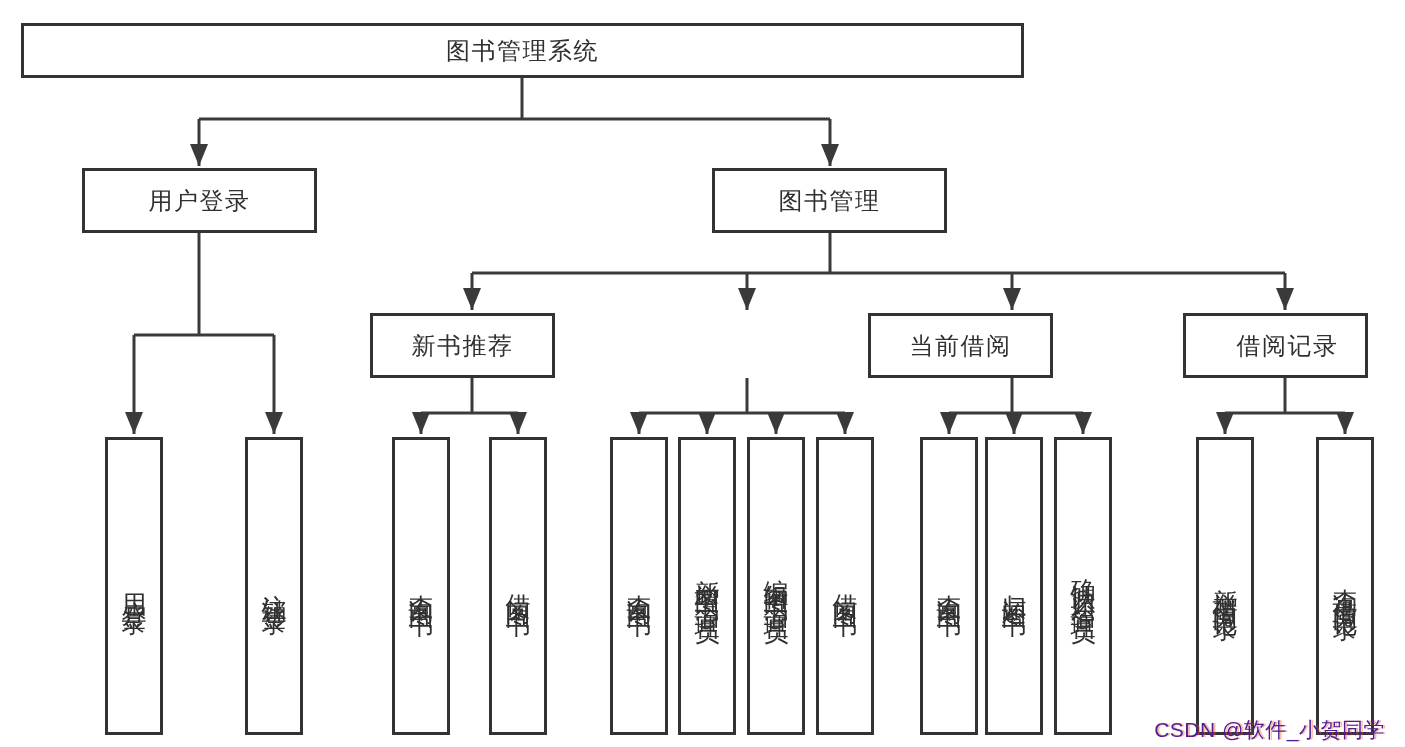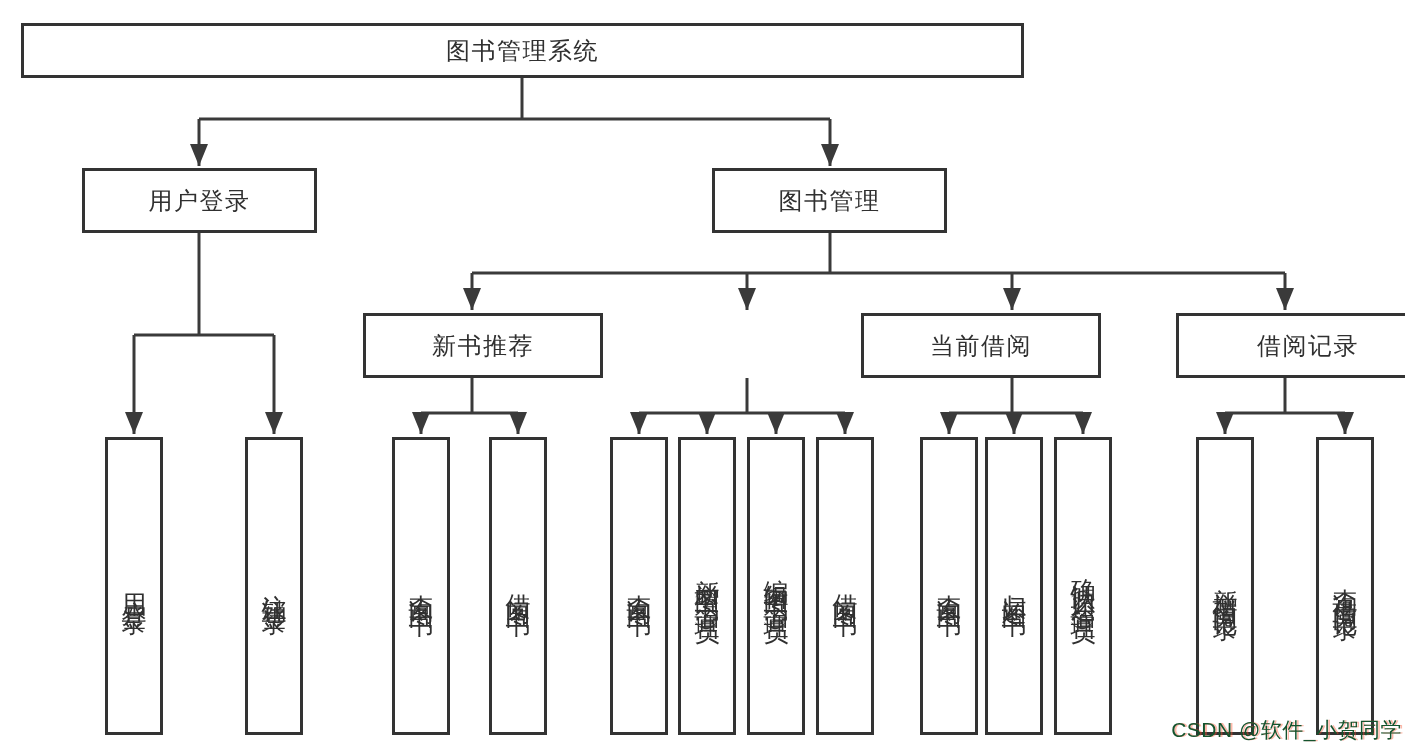--- a/index.html
+++ b/index.html
@@ -23,38 +23,38 @@
     color:#303030;
     z-index:2;
   }
   .hlabel{
     font-size:24px;
     letter-spacing:1.5px;
     white-space:nowrap;
   }
   .root{left:21px;top:23px;width:1003px;height:55px;}
   .lvl2{top:168px;width:235px;height:65px;}
-  .lvl3{top:313px;width:240px;height:65px;}
+  .lvl3{top:313px;width:185px;height:65px;margin-left:7px;}
   .leaf{top:437px;width:58px;height:298px;}
   .vtext{
     writing-mode:vertical-rl;
     text-orientation:mixed;
     font-size:25px;
     letter-spacing:6px;
     line-height:1;
     white-space:nowrap;
   }
   .watermark{
     position:absolute;
-    right:3px;
+    right:20px;
     top:716px;
     z-index:3;
     font-size:21px;
     letter-spacing:0.5px;
-    color:#14532d;
+    color:#4c1d95;
     text-shadow:2px 0 0 rgba(252,85,49,0.42);
     white-space:nowrap;
   }
 </style>
 </head>
 <body>
 
 <div class="canvas">
 
   <svg class="wires" width="1405" height="747" viewBox="0 0 1405 747">

